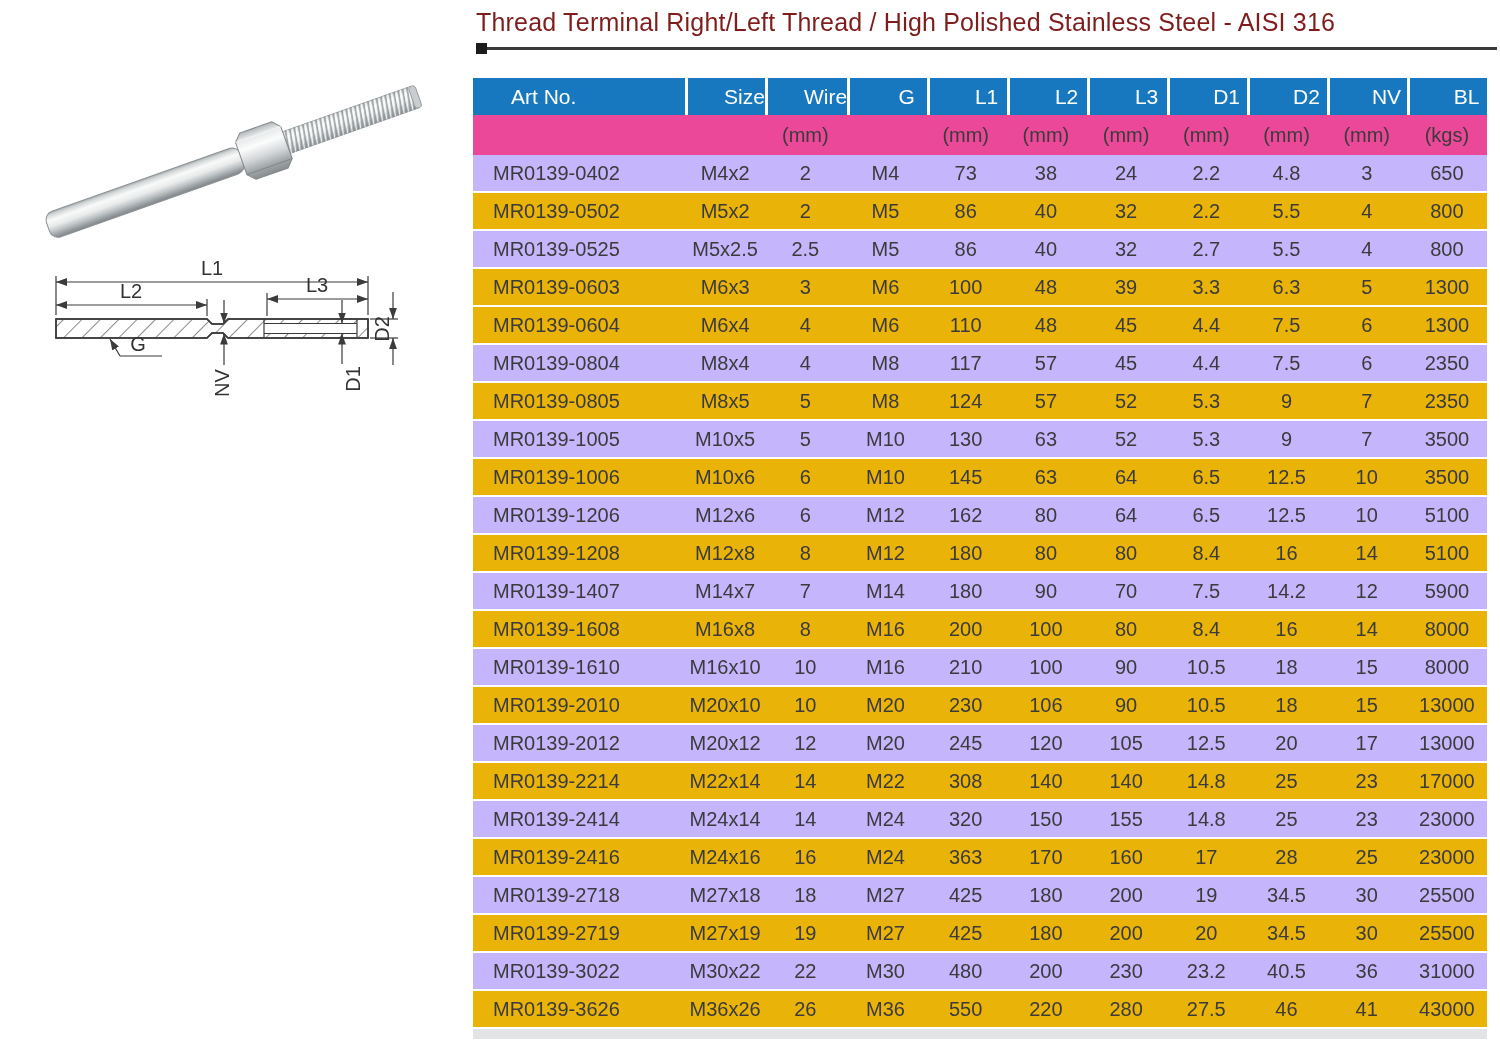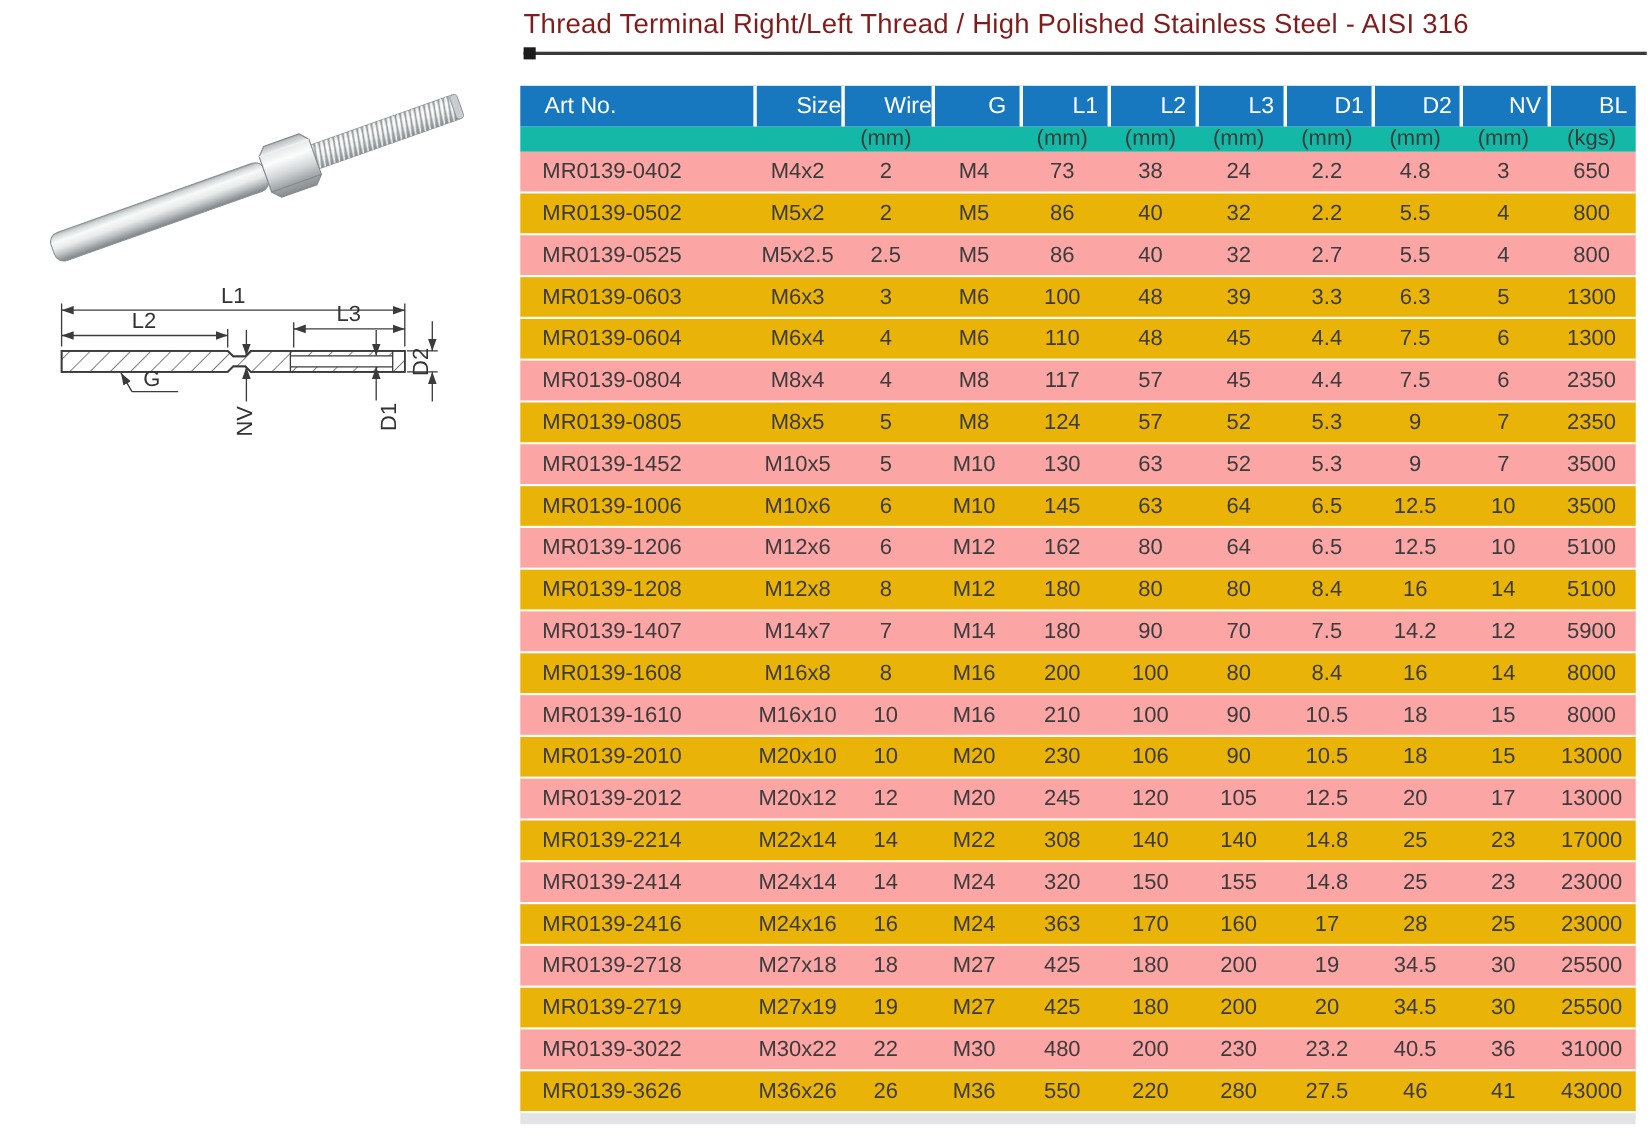--- a/index.html
+++ b/index.html
@@ -15,27 +15,27 @@
   }
   .rule{position:absolute;left:476px;top:47px;width:1021px;height:3px;background:#3a3a3a;}
   .rule .sq{position:absolute;left:0;top:-4px;width:11px;height:11px;background:#1c1c1c;}
   .spec-table{position:absolute;left:473px;top:78px;width:1014px;}
   .grid{display:grid;grid-template-columns:212px repeat(10,1fr);}
   .thead{height:37px;}
   .hcell{
     background:#1878bf;color:#fff;font-size:21px;
     display:flex;align-items:center;justify-content:center;box-sizing:border-box;
   }
-  .hcell.first{justify-content:flex-start;padding-left:22px;}
+  .hcell.first{justify-content:flex-start;padding-left:38px;}
   .hcell:not(.first){border-left:3px solid #ffffff;padding-left:36px;}
-  .tunits{height:23px;background:#14b8a6;}
+  .tunits{height:40px;background:#ec4899;}
   .ucell{display:flex;align-items:center;justify-content:center;font-size:20px;color:#3b3b3b;}
   .ucell.first{justify-content:flex-start;padding-left:20px;}
   .trow{height:36px;border-bottom:2px solid #ffffff;}
-  .trow.shaded{background:#fca5a5;}
+  .trow.shaded{background:#c4b5fd;}
   .trow.light{background:#eab308;}
   .tcell{display:flex;align-items:center;justify-content:center;font-size:20px;color:#3b3b3b;}
   .tcell.first{justify-content:flex-start;padding-left:20px;}
   .strip{height:10px;background:#e3e4e6;}
   .dimtext{font-family:"Liberation Sans",sans-serif;font-size:20px;fill:#333;}
 </style>
 </head>
 <body>
 
 <svg class="photo" width="430" height="195" viewBox="0 0 430 195">
@@ -246,21 +246,21 @@
         <div class="tcell">M8</div>
         <div class="tcell">124</div>
         <div class="tcell">57</div>
         <div class="tcell">52</div>
         <div class="tcell">5.3</div>
         <div class="tcell">9</div>
         <div class="tcell">7</div>
         <div class="tcell">2350</div>
       </div>
       <div class="grid trow shaded">
-        <div class="tcell first">MR0139-1452</div>
+        <div class="tcell first">MR0139-1005</div>
         <div class="tcell">M10x5</div>
         <div class="tcell">5</div>
         <div class="tcell">M10</div>
         <div class="tcell">130</div>
         <div class="tcell">63</div>
         <div class="tcell">52</div>
         <div class="tcell">5.3</div>
         <div class="tcell">9</div>
         <div class="tcell">7</div>
         <div class="tcell">3500</div>

